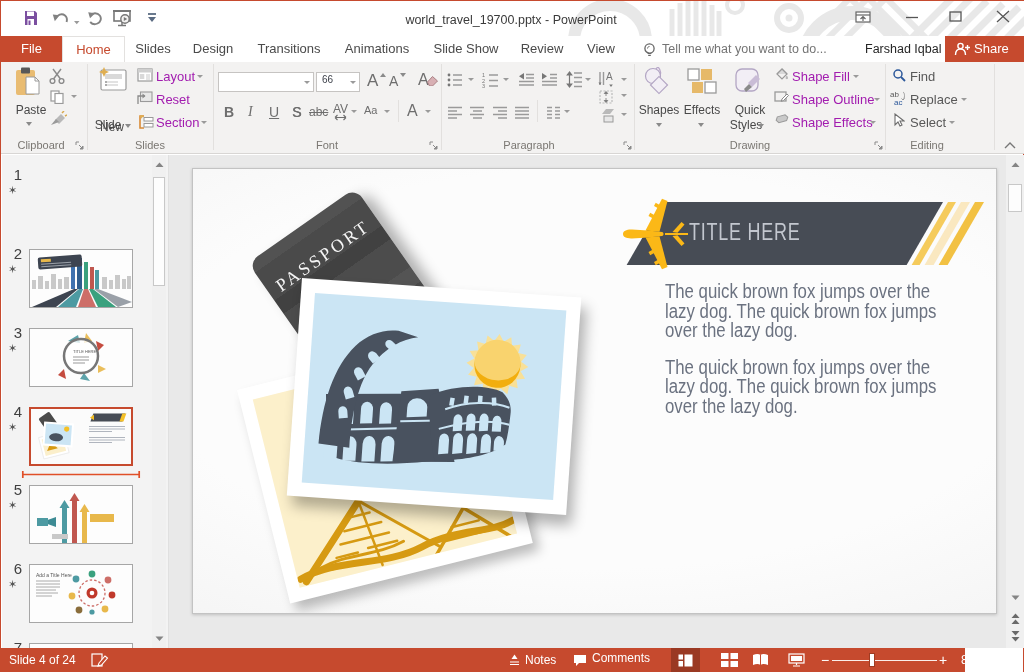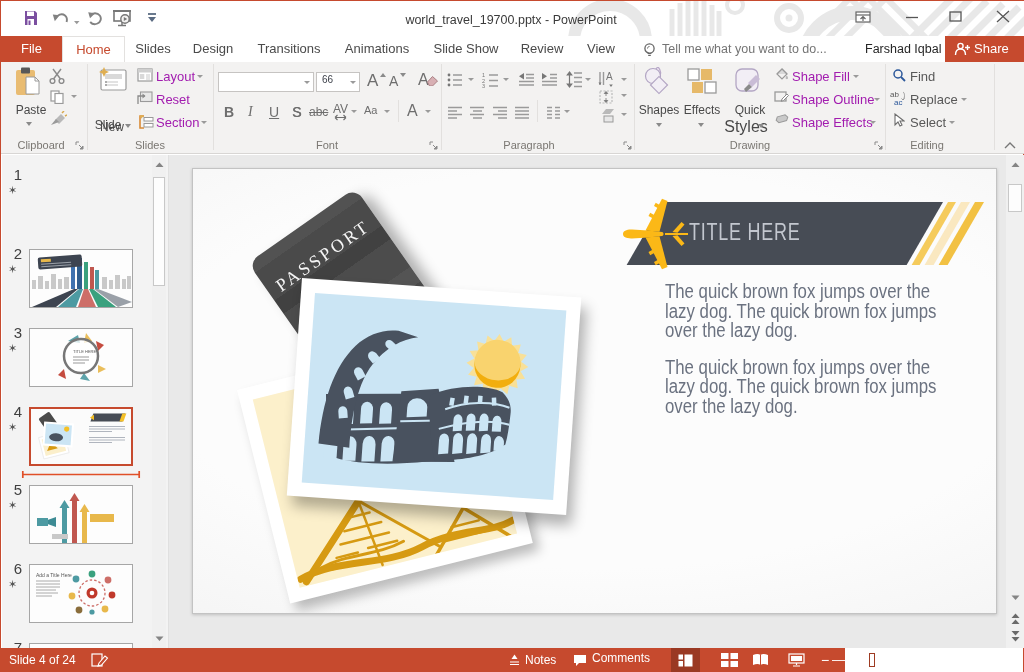--- a/index.html
+++ b/index.html
@@ -34,21 +34,21 @@
 #panel-scroll { position:absolute; left:150px; top:0; width:14px; height:493px; background:#f0f0f0; }
 .thumb { position:absolute; left:27px; width:104px; height:59px; background:#fff; border:1px solid #a6a6a6; overflow:hidden; }
 .thumb.sel { border:2px solid #c64a2e; }
 .tnum { position:absolute; left:0px; width:20px; text-align:right; font-size:15px; color:#404040; }
 .tstar { position:absolute; left:6px; width:14px; font-size:11px; color:#555; }
 #editor { position:absolute; left:167px; top:0; width:837px; height:493px; background:#e9e9e9; }
 #vscroll { position:absolute; left:1004px; top:0; width:18px; height:493px; background:#f0f0f0; }
 
 #slide { position:absolute; left:23px; top:13px; width:805px; height:446px; background:radial-gradient(ellipse 120% 100% at 50% 45%, #fcfcfc 45%, #ededed 100%); border:1px solid #c3c3c3; overflow:hidden; box-shadow:0 1px 3px rgba(0,0,0,0.18); }
 
-#status { position:absolute; left:0; top:648px; width:844px; height:24px; background:#c64a2e; color:#fff; font-size:12px; }
+#status { position:absolute; left:0; top:648px; width:964px; height:24px; background:#c64a2e; color:#fff; font-size:12px; }
 </style>
 </head>
 <body>
 <div id="app">
   <div id="titlebar">
     <svg id="deco" width="470" height="36" viewBox="0 0 470 36">
       <g fill="none" stroke="#e8e8e8">
         <circle cx="55" cy="40" r="36" stroke-width="12"></circle>
         <g stroke-width="5">
           <line x1="117" y1="8" x2="117" y2="58"></line>
@@ -337,21 +337,21 @@
       <rect x="19" y="14" width="11" height="11" fill="#fff" stroke="#9a9a9a" stroke-width="1.3"></rect>
     </svg>
     <div class="rbtn-label" style="left:678px;top:41px;width:46px;font-size:12px;">Effects</div>
     <div class="caret" style="left:697px;top:61px"></div>
     <svg class="abs" style="left:733px;top:5px" width="31" height="31" viewBox="0 0 31 31">
       <rect x="2" y="2" width="22" height="22" rx="6" fill="#f2eef5" stroke="#b3a6c4" stroke-width="1.3"></rect>
       <path d="M14 16 l8 -8 l4 4 l-8 8 z" fill="#c9bcd6"></path>
       <path d="M10 22 l5 -5 l3 3 l-6 5 z" fill="#8a8a8a"></path>
     </svg>
     <div class="rbtn-label" style="left:726px;top:41px;width:46px;font-size:12px;">Quick</div>
-    <div class="rbtn-label" style="left:722px;top:56px;width:46px;font-size:16px;">Styles</div>
+    <div class="rbtn-label" style="left:722px;top:56px;width:46px;font-size:12px;">Styles</div>
     <div class="caret" style="left:757px;top:62px"></div>
     <svg class="abs" style="left:774px;top:6px" width="14" height="13" viewBox="0 0 14 13">
       <path d="M7 1 l5 5 l-5 5 l-5 -5 z" fill="none" stroke="#9a9a9a" stroke-width="1.2"></path>
       <path d="M2 6 l5 -5 l5 5" fill="#d9d9d9" stroke="#9a9a9a" stroke-width="1.2"></path>
       <path d="M13 10 c0 1.6 -2.4 1.6 -2.4 0 c0 -1 1.2 -2.4 1.2 -2.4 s1.2 1.4 1.2 2.4" fill="#b9b9b9"></path>
     </svg>
     <div class="icon-text" style="left:791px;top:7px;">Shape Fill</div>
     <div class="caret-sm" style="left:852px;top:13px"></div>
     <svg class="abs" style="left:773px;top:29px" width="15" height="13" viewBox="0 0 15 13">
       <rect x="1" y="1" width="11" height="9" fill="none" stroke="#9a9a9a" stroke-width="1.3"></rect>

